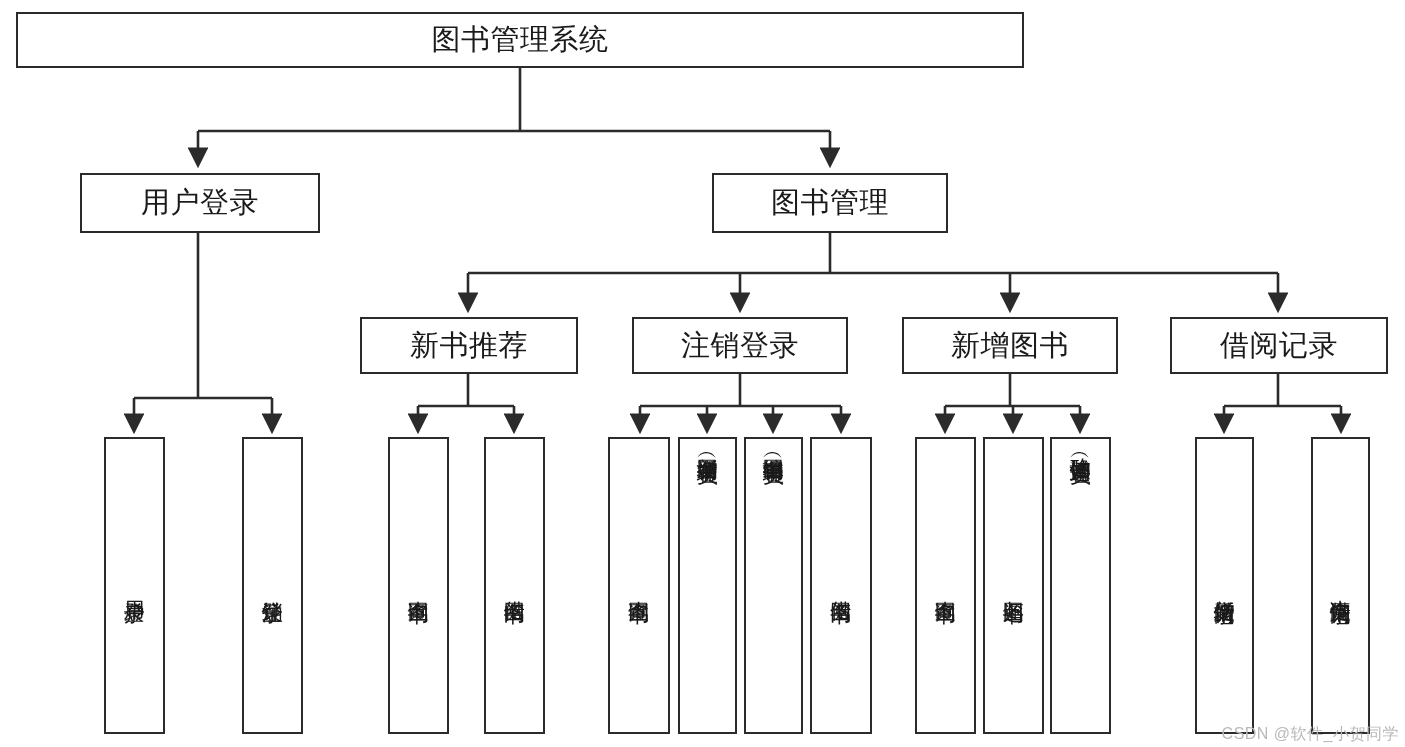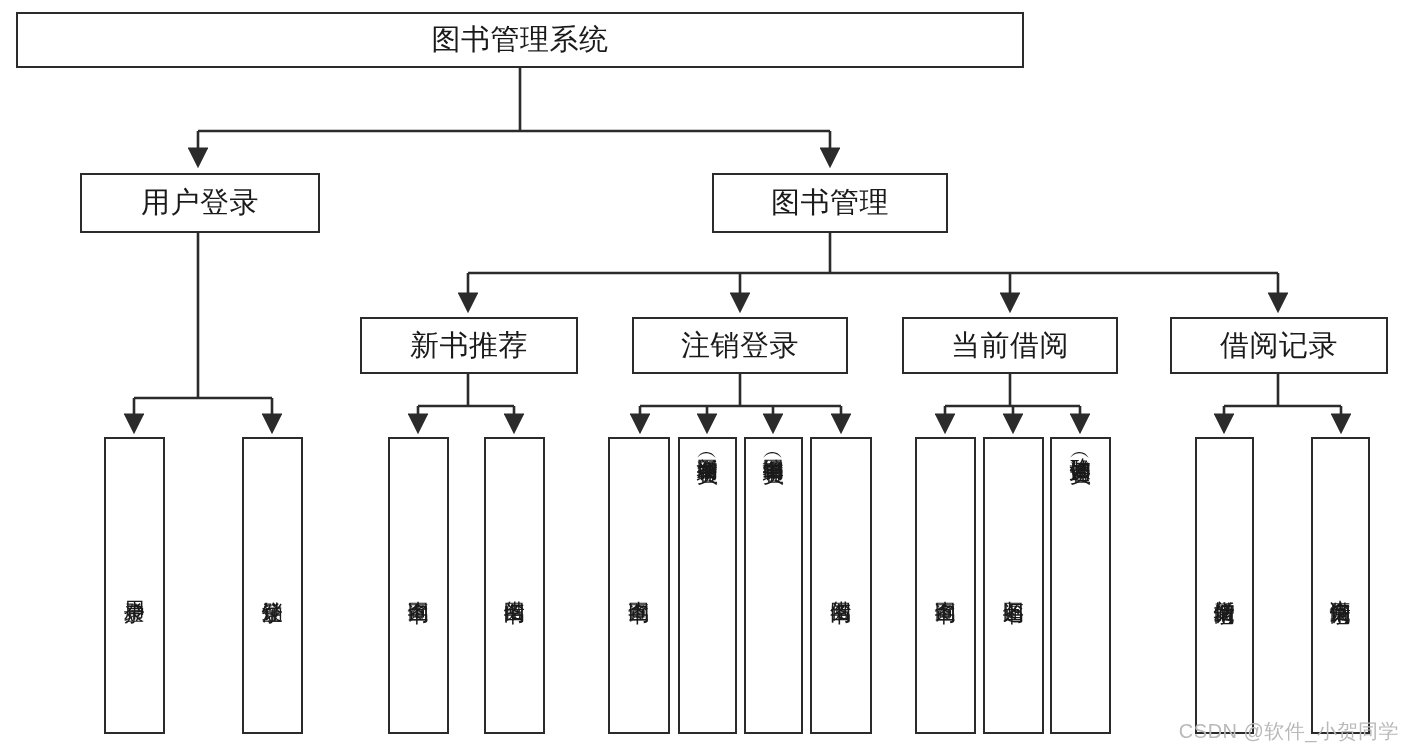--- a/index.html
+++ b/index.html
@@ -56,21 +56,21 @@
     white-space: nowrap;
     padding: 2px 0;
   }
   .node.vertical.center-text {
     align-items: center;
   }
   .watermark {
     position: absolute;
     right: 6px;
     bottom: 2px;
-    font-size: 20px;
+    font-size: 16px;
     color: #b9b9b9;
     white-space: nowrap;
     letter-spacing: 0.5px;
   }
 </style>
 </head>
 <body>
 
 <div id="canvas">
 
@@ -135,21 +135,21 @@
     <span class="node-label">图书管理</span>
   </div>
 
   <div class="node" style="left:360px; top:317px; width:218px; height:57px;">
     <span class="node-label">新书推荐</span>
   </div>
   <div class="node" style="left:632px; top:317px; width:216px; height:57px;">
     <span class="node-label">注销登录</span>
   </div>
   <div class="node" style="left:902px; top:317px; width:216px; height:57px;">
-    <span class="node-label">当前借阅</span>
+    <span class="node-label">新增图书</span>
   </div>
   <div class="node" style="left:1170px; top:317px; width:218px; height:57px;">
     <span class="node-label">借阅记录</span>
   </div>
 
   <div class="node vertical center-text" style="left:104px; top:437px; width:61px; height:297px;">
     <span class="node-label">用户登录</span>
   </div>
   <div class="node vertical center-text" style="left:242px; top:437px; width:61px; height:297px;">
     <span class="node-label">注销登录</span>

